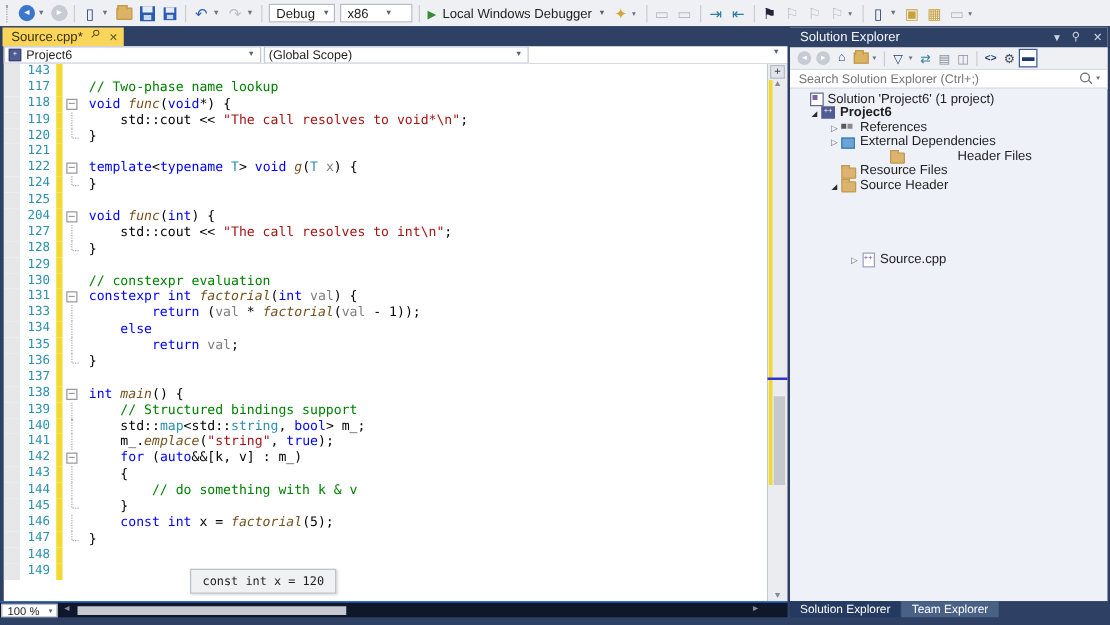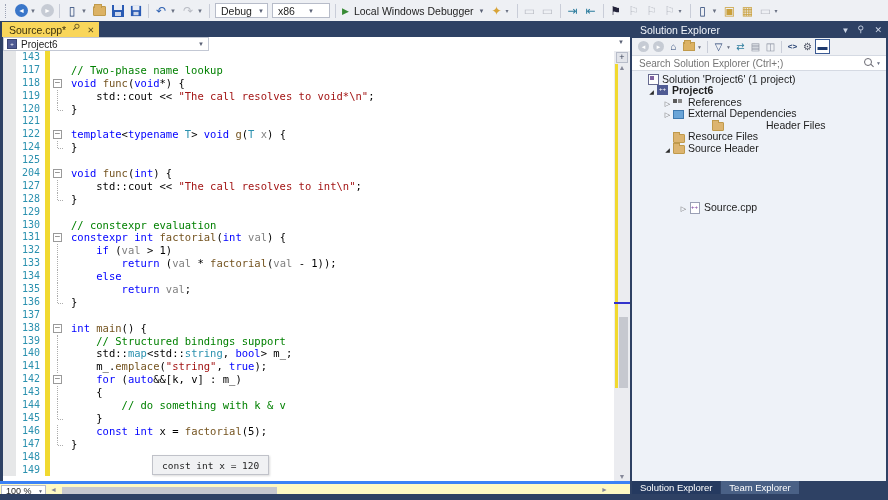--- a/index.html
+++ b/index.html
@@ -61,41 +61,41 @@
   .cl .num { width:24px; flex:none; text-align:right; color:#2b91af; font-size:10px; }
   .cl .sp { width:5px; flex:none; }
   .cl .chg { width:5px; flex:none; background:#f1d930; }
   .cl .fold { width:16px; flex:none; position:relative; }
   .fold-box { position:absolute; left:3px; top:2px; width:9px; height:9px; border:1px solid #9a9a9a;
     background:#fff; font-size:8px; line-height:6px; text-align:center; color:#5a5a5a; }
   .fold-vline { position:absolute; left:7px; top:0; bottom:0; border-left:1px dotted #adadad; }
   .fold-end { position:absolute; left:7px; top:0; height:7px; border-left:1px dotted #adadad; }
   .fold-end:after { content:""; position:absolute; left:0; top:7px; width:5px; border-top:1px dotted #adadad; }
   .cl .code { padding-left:5px; color:#000; }
-  .k { color:#0000ff; } .t { color:#2b91af; } .f { color:#74531f; }
+  .k { color:#0000ff; } .t { color:#2b91af; } .f { color:#74531f;font-style:italic; }
   .s { color:#a31515; } .c { color:#008000; } .p { color:#808080; } .d { color:#000000; }
 
   
   .vscroll { position:absolute; left:614px; top:51px; width:16px; height:430px; background:#ebecf0; }
   .vs-split { position:absolute; left:2px; top:1px; width:12px; height:11px; background:#e2e4ea;
     border:1px solid #b7bcc9; color:#3a4258; font-size:9px; line-height:9px; text-align:center; }
   .vs-up { position:absolute; left:0; top:13px; width:16px; text-align:center; font-size:7px; color:#868999; }
   .vs-down { position:absolute; left:0; bottom:1px; width:16px; text-align:center; font-size:7px; color:#868999; }
   .vs-anno { position:absolute; left:1px; top:13px; width:3px; height:324px; background:#f1d930; }
   .vs-caret { position:absolute; left:0; top:251px; width:16px; height:2px; background:#3333cc; }
   .vs-thumb { position:absolute; left:5px; top:266px; width:9px; height:71px; background:#c6c8cf; }
 
   
   .datatip { position:absolute; left:152px; top:455px; height:20px; background:#f0f1f3;
     border:1px solid #c0c2c9; box-shadow:1px 1px 2px rgba(0,0,0,.15); display:flex; align-items:center;
     padding:0 9px; font-size:9.5px; color:#1e1e1e; font-family:"DejaVu Sans Mono", monospace; }
 
   
-  .hscroll { position:absolute; left:0; top:481px; width:630px; height:13px; background:#fef9c3;
-    border-top:3px solid #3b82f6; }
+  .hscroll { position:absolute; left:0; top:481px; width:630px; height:13px; background:#0f172a;
+    border-top:1px solid #3b82f6; }
   .zoom-combo { position:absolute; left:1px; top:1px; width:45px; height:11px; background:#fff;
     border:1px solid #b7bcc9; font-size:9px; color:#1e1e1e; display:flex; align-items:center;
     justify-content:space-between; padding:0 2px 0 4px; }
   .zoom-combo .dd { font-size:5px; color:#5a6175; }
   .hs-left { position:absolute; left:50px; top:2px; font-size:7px; color:#868999; }
   .hs-thumb { position:absolute; left:62px; top:3px; width:215px; height:7px; background:#c6c8cf; }
   .hs-right { position:absolute; left:601px; top:2px; font-size:7px; color:#868999; }
 
   
   .se { position:absolute; left:632px; top:22px; width:254px; height:459px; background:#eef2f8; }
@@ -228,40 +228,43 @@
       <span class="x">✕</span>
     </div>
   </div>
 
   <div class="navbar">
     <div class="nav-combo" style="width:206px;">
       <span class="proj-ico">+</span>
       <span class="lbl">Project6</span>
       <span class="dd">▼</span>
     </div>
+    <div class="nav-combo" style="width:212px; margin-left:2px;">
+      <span class="lbl">(Global Scope)</span>
+      <span class="dd">▼</span>
+    </div>
     <span class="nav-dd-right">▼</span>
   </div>
 
   <div class="editor" id="editor">
       <div class="cl"><span class="gut"></span><span class="num">143</span><span class="sp"></span><span class="chg"></span><span class="fold"></span><span class="code"></span></div>
       <div class="cl"><span class="gut"></span><span class="num">117</span><span class="sp"></span><span class="chg"></span><span class="fold"></span><span class="code"><span class="c">// Two-phase name lookup</span></span></div>
       <div class="cl"><span class="gut"></span><span class="num">118</span><span class="sp"></span><span class="chg"></span><span class="fold"><span class="fold-box">–</span></span><span class="code"><span class="k">void</span><span class="d"> </span><span class="f">func</span><span class="d">(</span><span class="k">void</span><span class="d">*) {</span></span></div>
       <div class="cl"><span class="gut"></span><span class="num">119</span><span class="sp"></span><span class="chg"></span><span class="fold"><span class="fold-vline"></span></span><span class="code"><span class="d">    std::cout &lt;&lt; </span><span class="s">"The call resolves to void*\n"</span><span class="d">;</span></span></div>
       <div class="cl"><span class="gut"></span><span class="num">120</span><span class="sp"></span><span class="chg"></span><span class="fold"><span class="fold-end"></span></span><span class="code"><span class="d">}</span></span></div>
       <div class="cl"><span class="gut"></span><span class="num">121</span><span class="sp"></span><span class="chg"></span><span class="fold"></span><span class="code"></span></div>
       <div class="cl"><span class="gut"></span><span class="num">122</span><span class="sp"></span><span class="chg"></span><span class="fold"><span class="fold-box">–</span></span><span class="code"><span class="k">template</span><span class="d">&lt;</span><span class="k">typename</span><span class="d"> </span><span class="t">T</span><span class="d">&gt; </span><span class="k">void</span><span class="d"> </span><span class="f">g</span><span class="d">(</span><span class="t">T</span><span class="d"> </span><span class="p">x</span><span class="d">) {</span></span></div>
       <div class="cl"><span class="gut"></span><span class="num">124</span><span class="sp"></span><span class="chg"></span><span class="fold"><span class="fold-end"></span></span><span class="code"><span class="d">}</span></span></div>
       <div class="cl"><span class="gut"></span><span class="num">125</span><span class="sp"></span><span class="chg"></span><span class="fold"></span><span class="code"></span></div>
       <div class="cl"><span class="gut"></span><span class="num">204</span><span class="sp"></span><span class="chg"></span><span class="fold"><span class="fold-box">–</span></span><span class="code"><span class="k">void</span><span class="d"> </span><span class="f">func</span><span class="d">(</span><span class="k">int</span><span class="d">) {</span></span></div>
       <div class="cl"><span class="gut"></span><span class="num">127</span><span class="sp"></span><span class="chg"></span><span class="fold"><span class="fold-vline"></span></span><span class="code"><span class="d">    std::cout &lt;&lt; </span><span class="s">"The call resolves to int\n"</span><span class="d">;</span></span></div>
       <div class="cl"><span class="gut"></span><span class="num">128</span><span class="sp"></span><span class="chg"></span><span class="fold"><span class="fold-end"></span></span><span class="code"><span class="d">}</span></span></div>
       <div class="cl"><span class="gut"></span><span class="num">129</span><span class="sp"></span><span class="chg"></span><span class="fold"></span><span class="code"></span></div>
       <div class="cl"><span class="gut"></span><span class="num">130</span><span class="sp"></span><span class="chg"></span><span class="fold"></span><span class="code"><span class="c">// constexpr evaluation</span></span></div>
       <div class="cl"><span class="gut"></span><span class="num">131</span><span class="sp"></span><span class="chg"></span><span class="fold"><span class="fold-box">–</span></span><span class="code"><span class="k">constexpr</span><span class="d"> </span><span class="k">int</span><span class="d"> </span><span class="f">factorial</span><span class="d">(</span><span class="k">int</span><span class="d"> </span><span class="p">val</span><span class="d">) {</span></span></div>
-      <div class="cl"><span class="gut"></span><span class="num">132</span><span class="sp"></span><span class="chg"></span><span class="fold"><span class="fold-vline"></span></span><span class="code"><span class="d">    </span><span class="k">if</span><span class="d"> (</span><span class="p">val</span><span class="d"> &gt; 1)</span></span></div>
       <div class="cl"><span class="gut"></span><span class="num">133</span><span class="sp"></span><span class="chg"></span><span class="fold"><span class="fold-vline"></span></span><span class="code"><span class="d">        </span><span class="k">return</span><span class="d"> (</span><span class="p">val</span><span class="d"> * </span><span class="f">factorial</span><span class="d">(</span><span class="p">val</span><span class="d"> - 1));</span></span></div>
       <div class="cl"><span class="gut"></span><span class="num">134</span><span class="sp"></span><span class="chg"></span><span class="fold"><span class="fold-vline"></span></span><span class="code"><span class="d">    </span><span class="k">else</span></span></div>
       <div class="cl"><span class="gut"></span><span class="num">135</span><span class="sp"></span><span class="chg"></span><span class="fold"><span class="fold-vline"></span></span><span class="code"><span class="d">        </span><span class="k">return</span><span class="d"> </span><span class="p">val</span><span class="d">;</span></span></div>
       <div class="cl"><span class="gut"></span><span class="num">136</span><span class="sp"></span><span class="chg"></span><span class="fold"><span class="fold-end"></span></span><span class="code"><span class="d">}</span></span></div>
       <div class="cl"><span class="gut"></span><span class="num">137</span><span class="sp"></span><span class="chg"></span><span class="fold"></span><span class="code"></span></div>
       <div class="cl"><span class="gut"></span><span class="num">138</span><span class="sp"></span><span class="chg"></span><span class="fold"><span class="fold-box">–</span></span><span class="code"><span class="k">int</span><span class="d"> </span><span class="f">main</span><span class="d">() {</span></span></div>
       <div class="cl"><span class="gut"></span><span class="num">139</span><span class="sp"></span><span class="chg"></span><span class="fold"><span class="fold-vline"></span></span><span class="code"><span class="d">    </span><span class="c">// Structured bindings support</span></span></div>
       <div class="cl"><span class="gut"></span><span class="num">140</span><span class="sp"></span><span class="chg"></span><span class="fold"><span class="fold-vline"></span></span><span class="code"><span class="d">    std::</span><span class="t">map</span><span class="d">&lt;std::</span><span class="t">string</span><span class="d">, </span><span class="k">bool</span><span class="d">&gt; m_;</span></span></div>
       <div class="cl"><span class="gut"></span><span class="num">141</span><span class="sp"></span><span class="chg"></span><span class="fold"><span class="fold-vline"></span></span><span class="code"><span class="d">    m_.</span><span class="f">emplace</span><span class="d">(</span><span class="s">"string"</span><span class="d">, </span><span class="k">true</span><span class="d">);</span></span></div>
       <div class="cl"><span class="gut"></span><span class="num">142</span><span class="sp"></span><span class="chg"></span><span class="fold"><span class="fold-box">–</span></span><span class="code"><span class="d">    </span><span class="k">for</span><span class="d"> (</span><span class="k">auto</span><span class="d">&amp;&amp;[k, v] : m_)</span></span></div>

